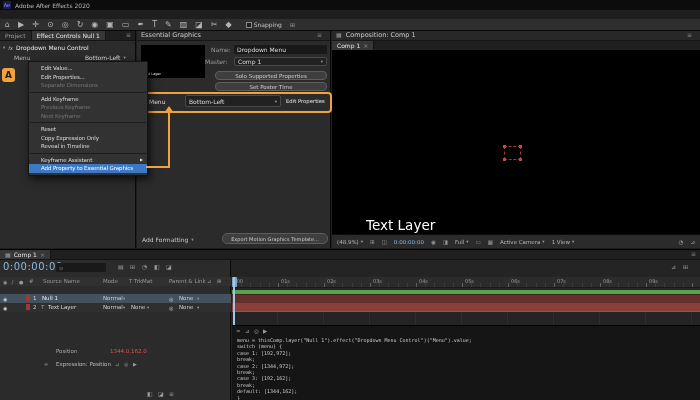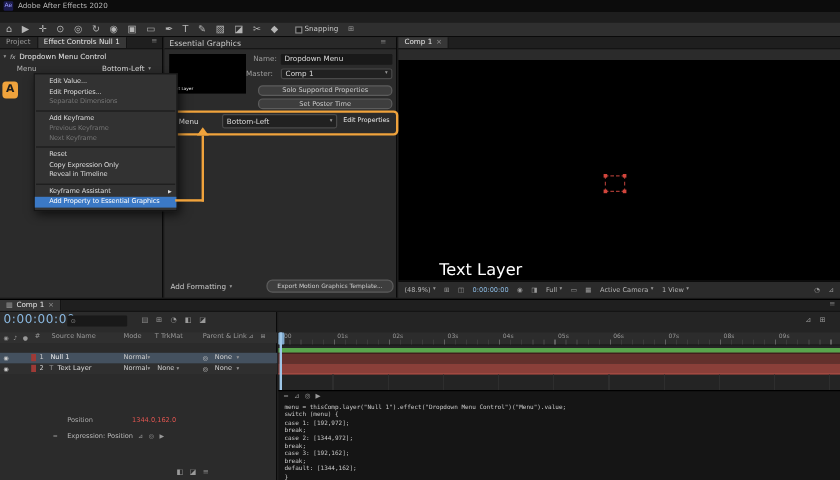--- a/index.html
+++ b/index.html
@@ -10,21 +10,21 @@
   
   .titlebar{background:#0c0c0c;display:flex;align-items:center;gap:4px;padding-left:3px}
   .appbadge{width:8px;height:8px;background:#1c1c4e;color:#9b9bff;font-size:5px;line-height:8px;text-align:center;border-radius:1px}
   .apptitle{font-size:6px;color:#b9b9b9}
   .menubar{background:#282828;display:flex;align-items:center;gap:11px;padding-left:5px;font-size:6.5px;color:#c6c6c6;border-bottom:1px solid #101010}
   .toolbar{background:#2f2f2f;display:flex;align-items:center;gap:8px;padding-left:5px;font-size:8px;color:#b5b5b5;border-bottom:1px solid #0a0a0a}
   .chk{width:6px;height:6px;border:1px solid #8a8a8a;background:#1e1e1e;display:inline-block;margin-right:2px}
   .snaplbl{font-size:6px;color:#c6c6c6}
   
   .panel{background:#2b2b2b}
-  .phead{height:10px;background:#282828;border-bottom:1px solid #161616;display:flex;align-items:center;font-size:6.5px;color:#c9c9c9;padding:0 4px;gap:4px}
+  .phead{height:10px;background:#282828;border-bottom:1px solid #161616;display:flex;align-items:flex-start;font-size:6.5px;color:#c9c9c9;padding:0 4px;gap:4px}
   .tabbar{height:10px;background:#1f1f1f;display:flex;align-items:stretch;font-size:6px;color:#999;border-bottom:1px solid #141414}
   .tab{display:flex;align-items:center;padding:0 5px;gap:3px;background:#262626;border-right:1px solid #141414;white-space:nowrap}
   .tab.active{background:#373737;color:#e9e9e9}
   .hamb{margin-left:auto;color:#8a8a8a;padding-right:4px;font-size:6px}
   .field{background:#191919;color:#ddd;font-size:6px;display:flex;align-items:center;padding:0 3px;border-radius:1px}
   .btn{background:#3e3e3e;border:1px solid #5c5c5c;border-radius:4px;color:#ccc;font-size:5.5px;display:flex;align-items:center;justify-content:center;text-align:center;white-space:nowrap}
   .ddl{background:#212121;border:1px solid #4a4a4a;border-radius:2px;color:#ddd;font-size:6px;display:flex;align-items:center;justify-content:space-between;padding:0 3px}
   .lbl{font-size:6px;color:#9d9d9d;white-space:nowrap}
   .chev{font-size:4.5px;color:#9a9a9a}
   
@@ -174,20 +174,25 @@
     </div>
     <span class="abs" style="left:149px;top:67px;font-size:5.3px;color:#e8e8e8">Edit Properties</span>
     <span class="abs" style="left:5px;top:205px;font-size:6px;color:#c9c9c9;display:flex;gap:3px;align-items:center">
       <span>Add Formatting</span>
       <span class="chev">▾</span>
     </span>
     <div class="btn abs" style="left:85px;top:202px;width:106px;height:11px;border-radius:5px;font-size:5px">Export Motion Graphics Template...</div>
   </div>
 
   <div class="panel abs" style="left:332px;top:31px;width:368px;height:217px">
+    <div class="phead">
+      <span class="ticon">▦</span>
+      <span>Composition: Comp 1</span>
+      <span class="hamb">≡</span>
+    </div>
     <div class="tabbar">
       <div class="tab active">
         <span>Comp 1</span>
         <span style="color:#8a8a8a">×</span>
       </div>
     </div>
     <div class="vp abs" style="left:0;top:19px;right:0;bottom:14px"></div>
     <span class="canvastext abs" style="left:34px;top:186px">Text Layer</span>
     <div class="selbox abs" style="left:172px;top:115px;width:17px;height:14px">
       <span class="hdl" style="left:-2px;top:-2px"></span>

